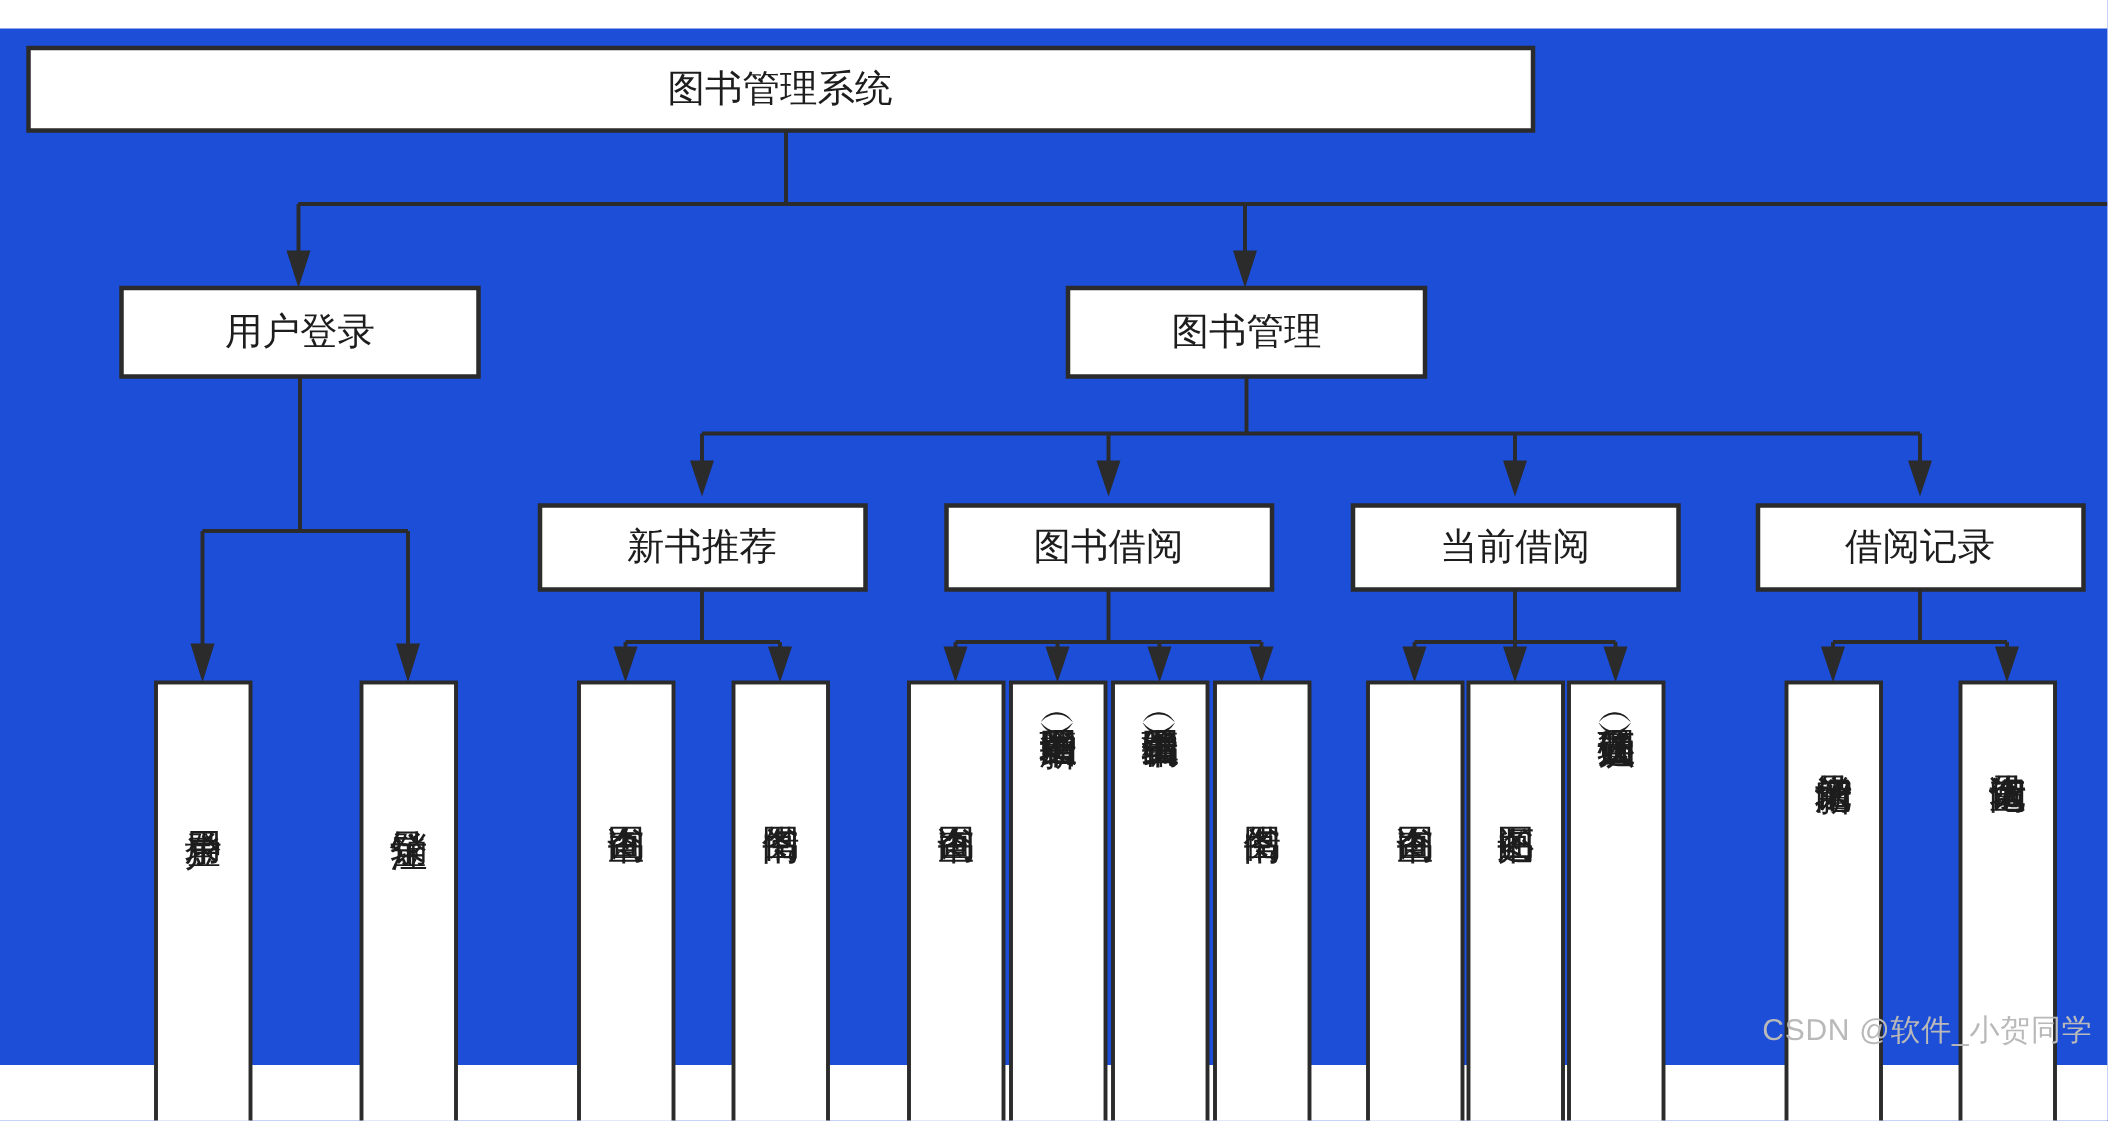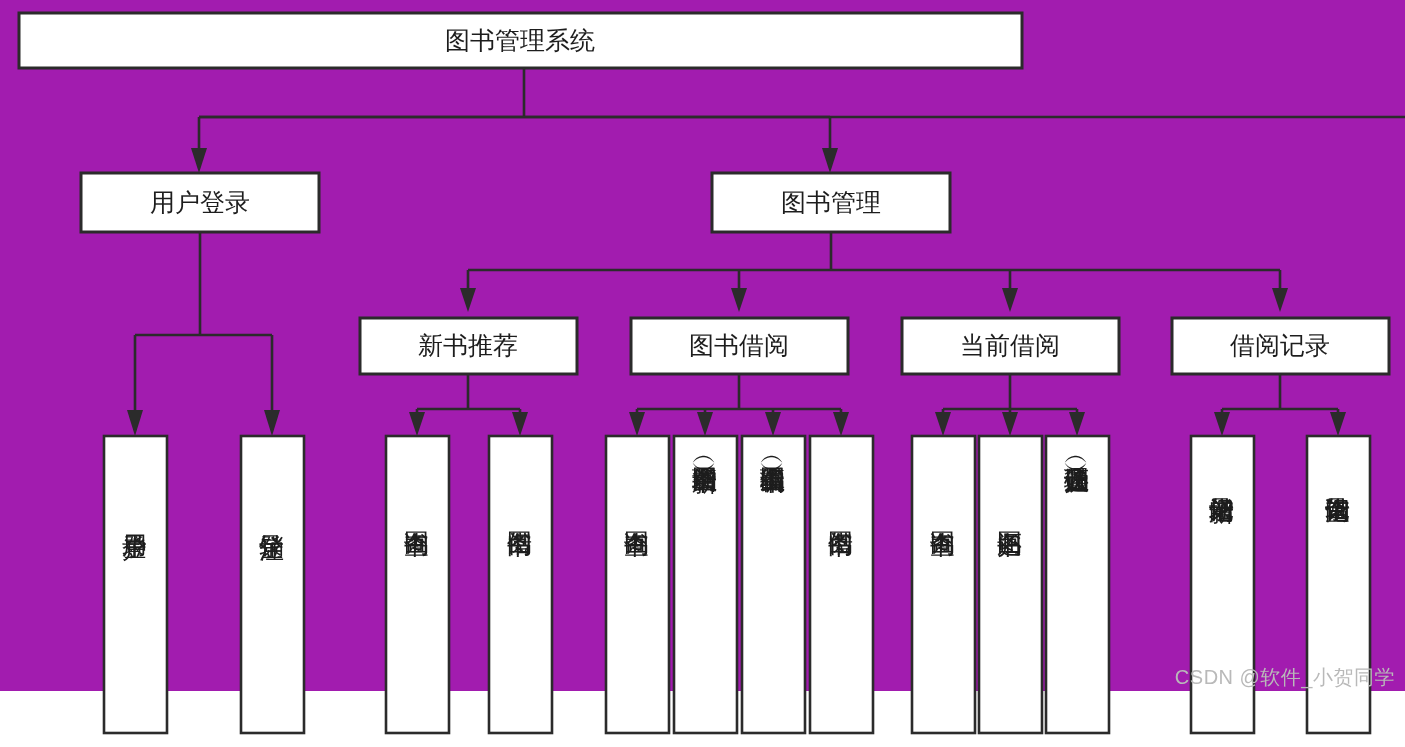--- a/index.html
+++ b/index.html
@@ -10,21 +10,22 @@
   body {
     width: 1405px;
     height: 747px;
     font-family: "Liberation Sans", "DejaVu Sans", sans-serif;
     overflow: hidden;
   }
   #diagram-root {
     position: relative;
     width: 1405px;
     height: 691px;
-    background: #a21caf;
+    background: #1d4ed8;
+    margin-top: 19px;
   }
   svg#tree-svg {
     position: absolute;
     left: 0;
     top: 0;
     width: 1405px;
     height: 747px;
     display: block;
   }
   .node-rect {
@@ -56,21 +57,21 @@
   }
   .leaf-label {
     fill: #1d1d1d;
     font-family: "Liberation Sans", "DejaVu Sans", sans-serif;
     font-size: 25px;
     text-anchor: middle;
   }
   .watermark {
     position: absolute;
     right: 10px;
-    bottom: 0;
+    bottom: 10px;
     font-family: "Liberation Sans", "DejaVu Sans", sans-serif;
     font-size: 20px;
     color: #b9b9b9;
     letter-spacing: 0.5px;
     white-space: nowrap;
     user-select: none;
   }
 </style>
 </head>
 <body>

